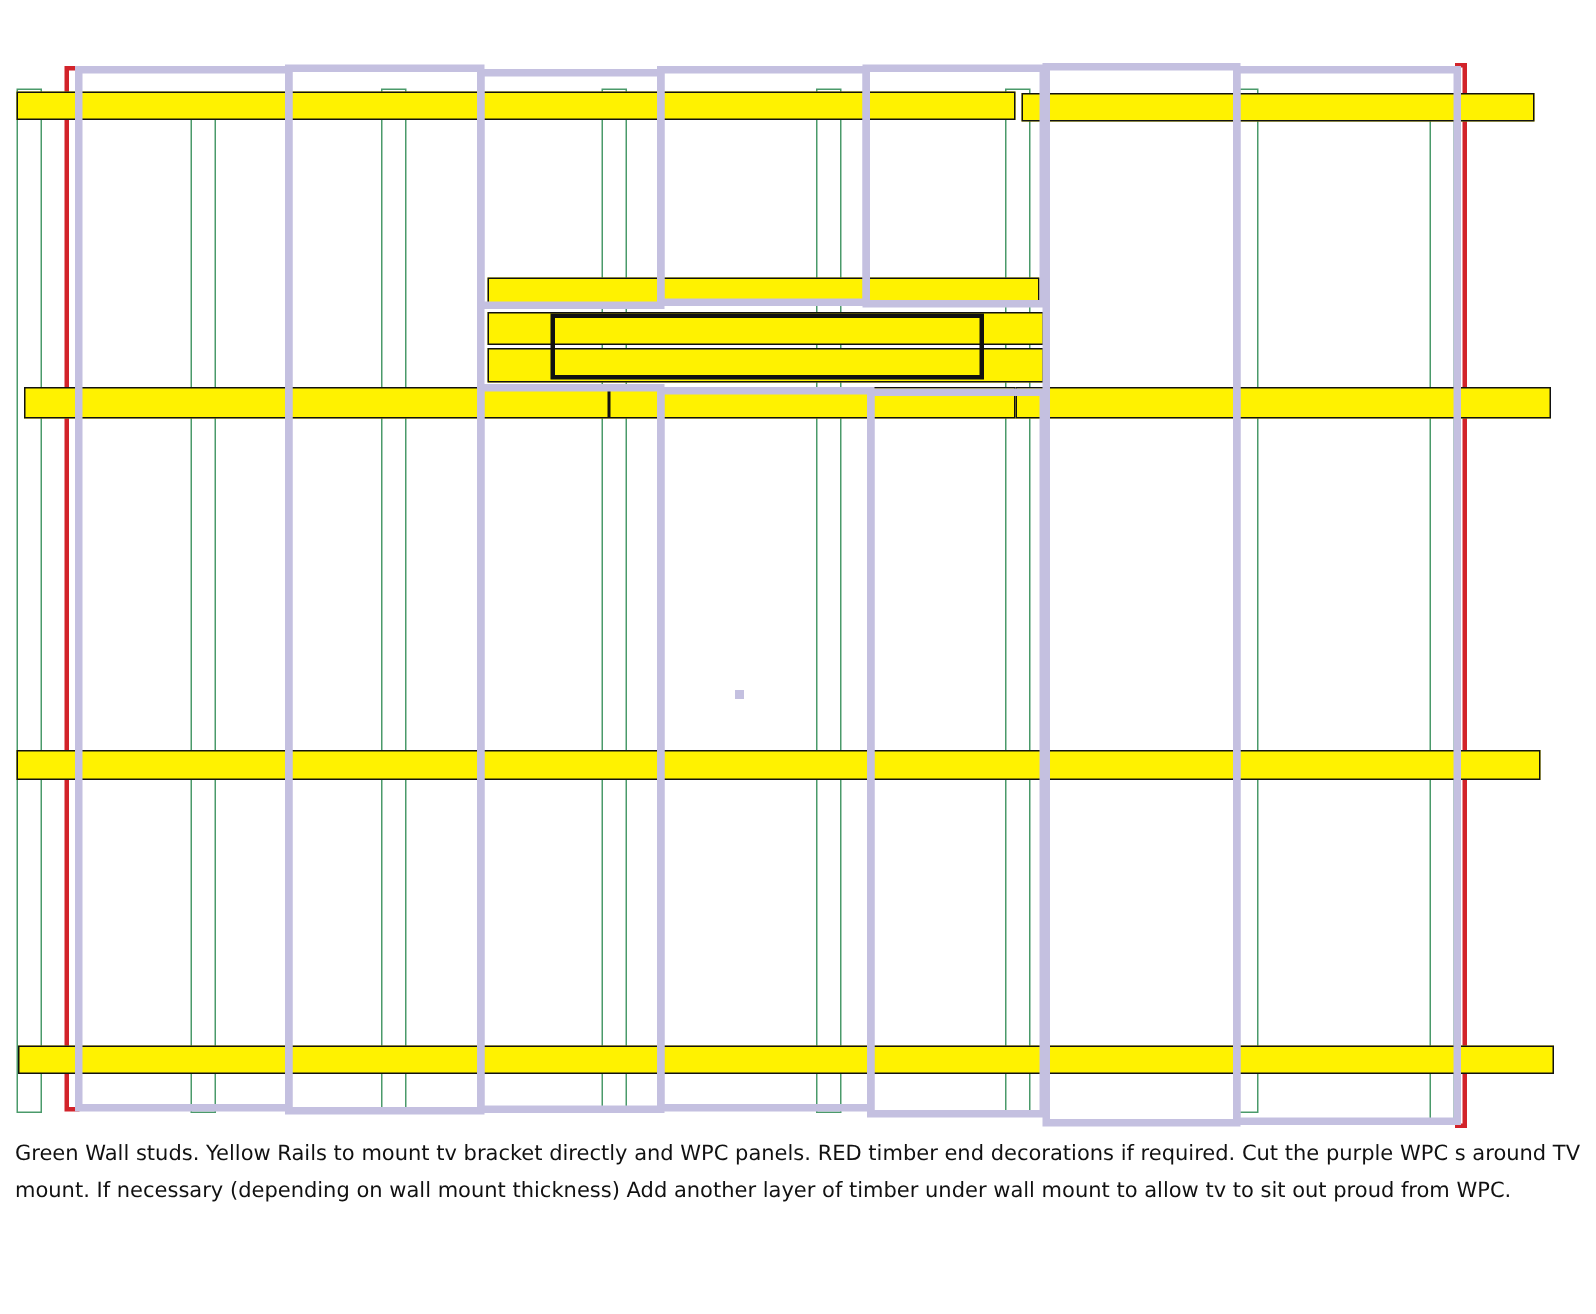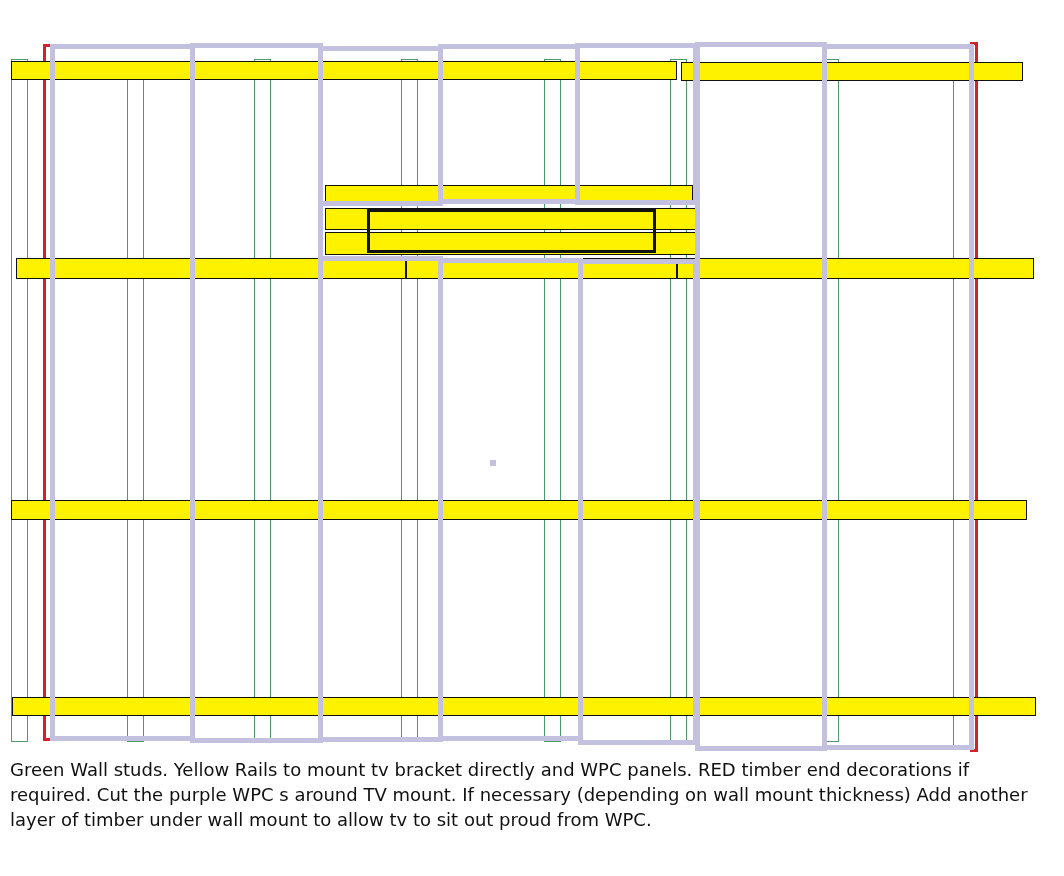--- a/index.html
+++ b/index.html
@@ -4,21 +4,21 @@
 <style>
   html, body { margin:0; padding:0; background:#ffffff; }
   body { width:1064px; height:876px; position:relative; overflow:hidden; font-family:"DejaVu Sans", sans-serif; }
   #canvas { position:absolute; left:0; top:0; width:1064px; height:760px; }
   .stud { position:absolute; border:1px solid #4a9a6a; box-sizing:border-box; background:transparent; }
   .rail { position:absolute; background:#fff200; border:1px solid #111; box-sizing:border-box; }
   .wpc { position:absolute; border:5px solid #c4c0e0; box-sizing:border-box; background:transparent; }
   .red { position:absolute; border:3px solid #d2232a; box-sizing:border-box; background:transparent; }
   .tvmount { position:absolute; border:3px solid #111; box-sizing:border-box; background:transparent; }
   .dot { position:absolute; width:6px; height:6px; background:#c4c0e0; }
-  #caption { position:absolute; left:10px; top:757px; width:1045px; font-size:18px; line-height:25px; color:#111; }
+  #caption { position:absolute; left:10px; top:757px; width:1045px; font-size:14px; line-height:25px; color:#111; }
 </style>
 </head>
 <body>
 
 <div id="canvas">
   <div id="studs">
       <div class="stud" style="left: 11px; top: 59px; width: 17px; height: 683px;"></div>
       <div class="stud" style="left: 127px; top: 78px; width: 17px; height: 664px;"></div>
       <div class="stud" style="left: 254px; top: 59px; width: 17px; height: 683px;"></div>
       <div class="stud" style="left: 401px; top: 59px; width: 17px; height: 683px;"></div>

